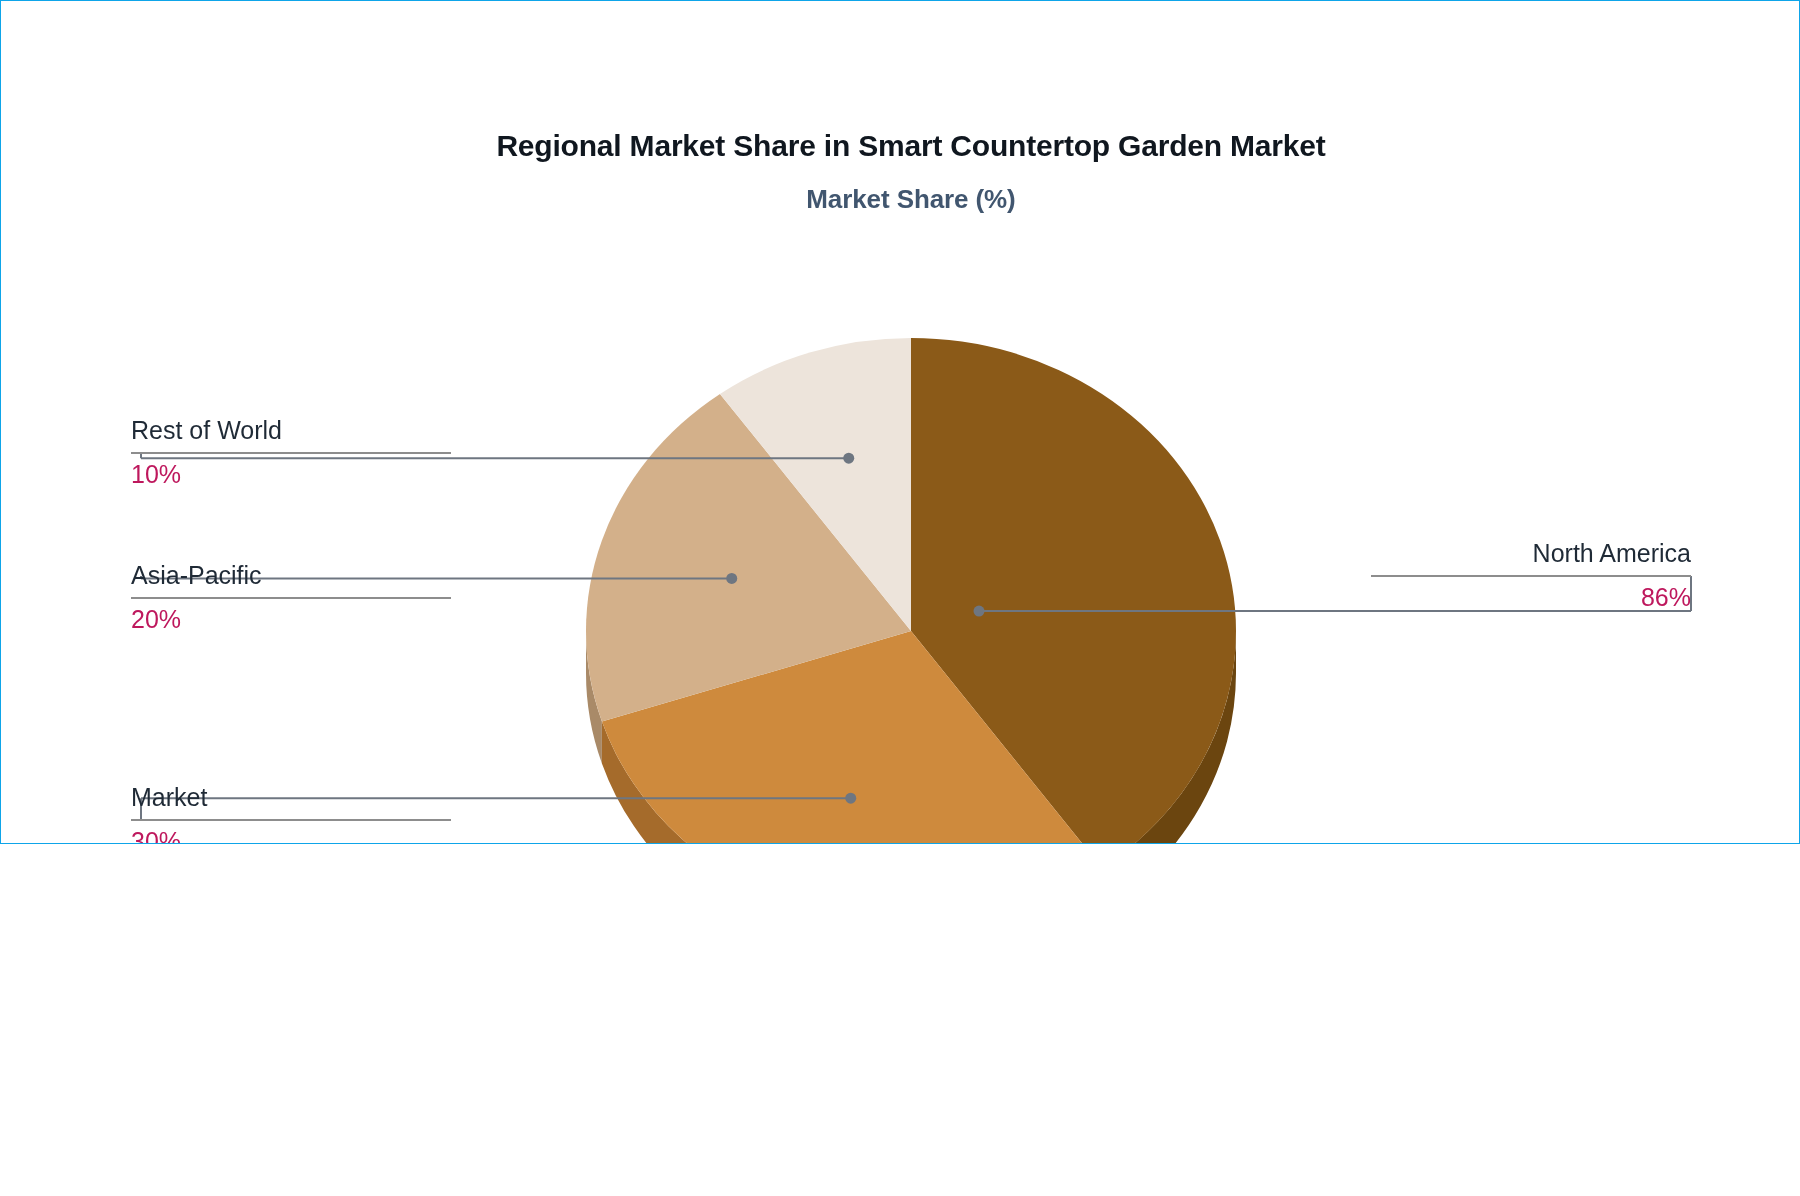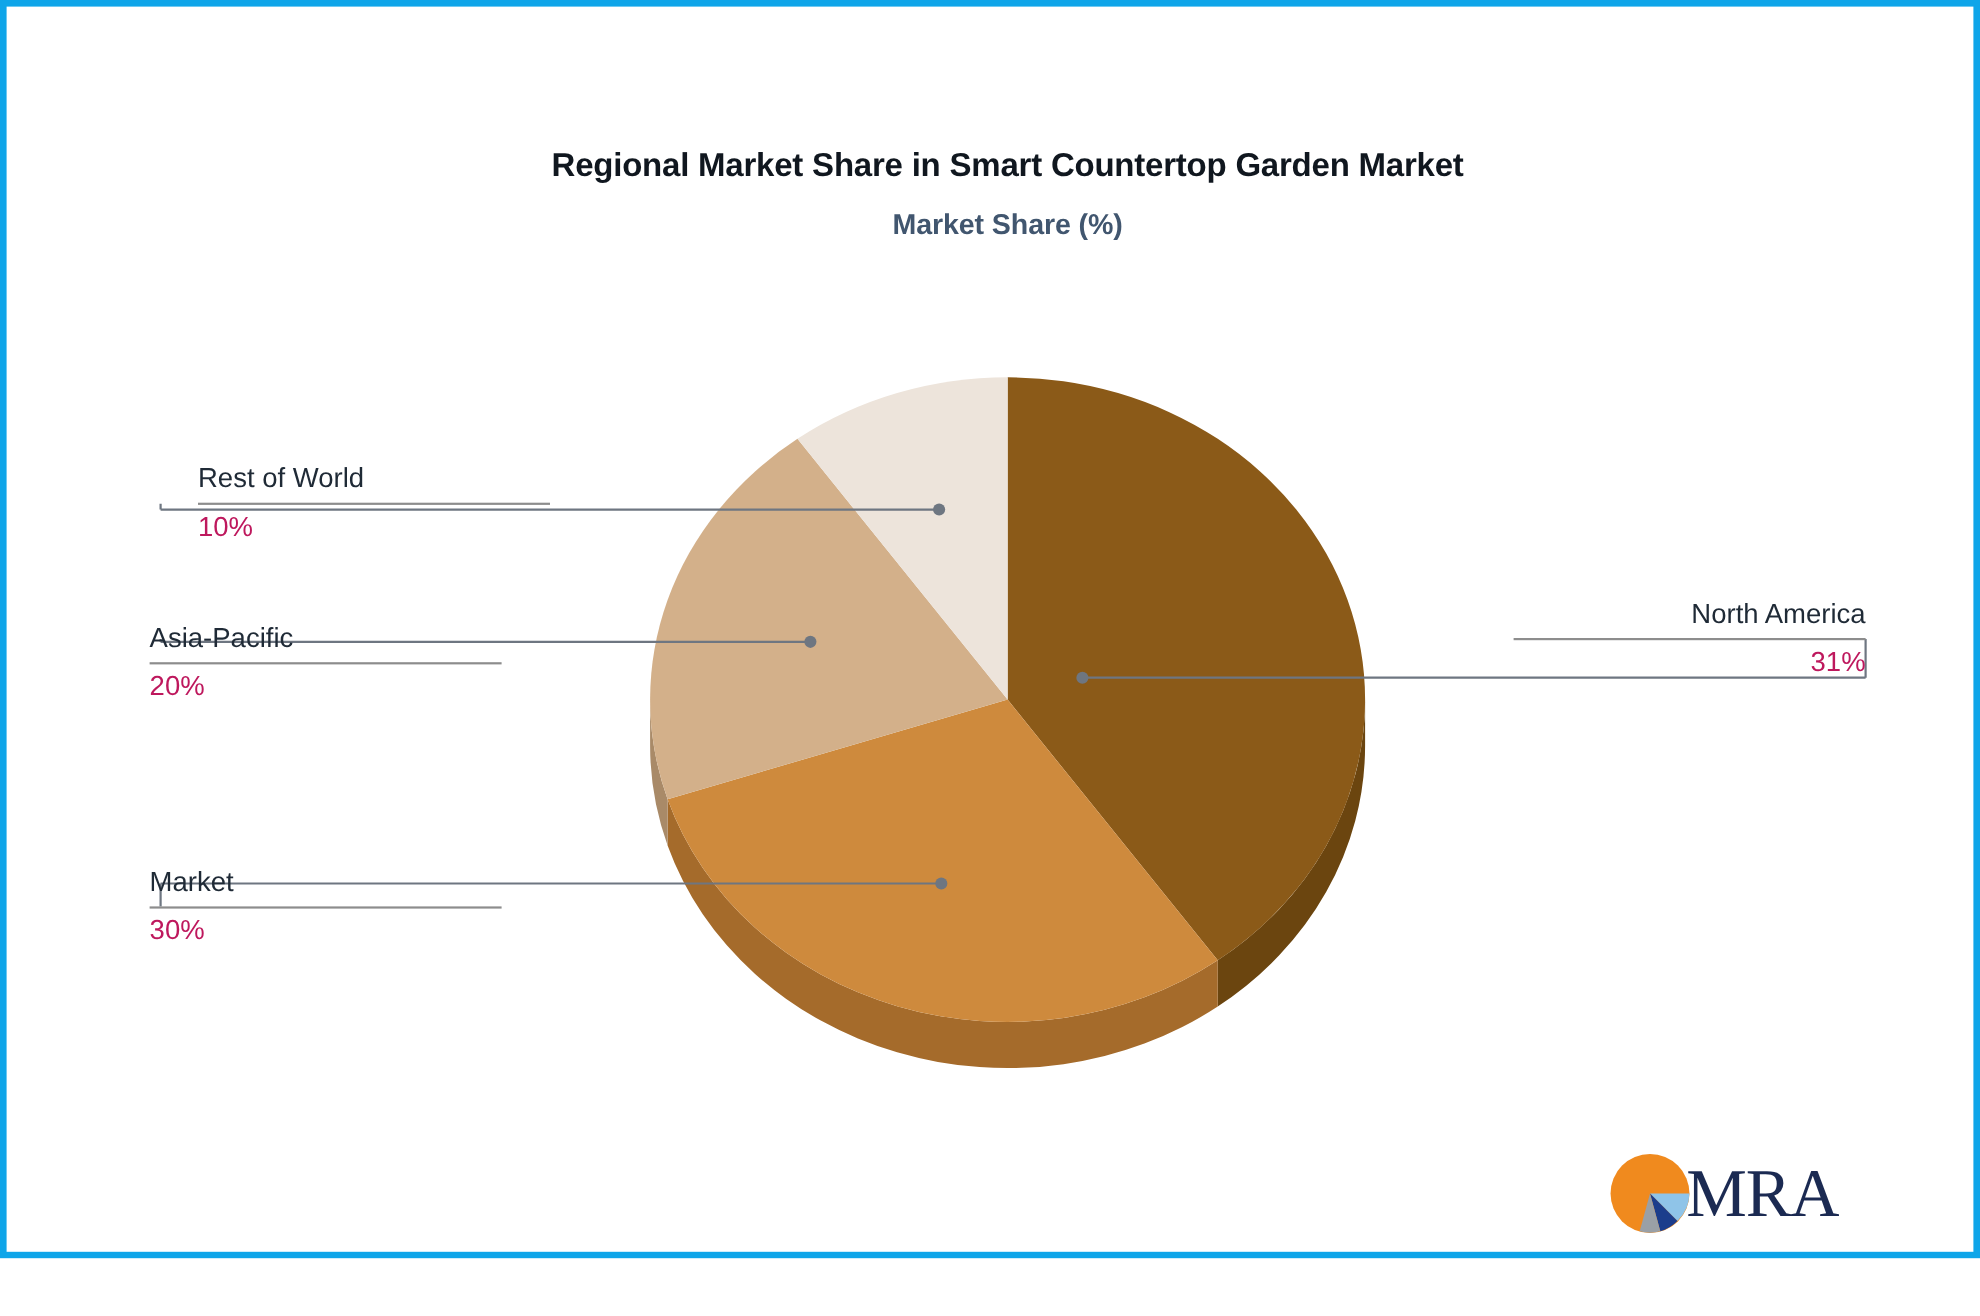--- a/index.html
+++ b/index.html
@@ -6,23 +6,23 @@
     margin: 0;
     padding: 0;
     background: #ffffff;
   }
   body {
     font-family: "Liberation Sans", sans-serif;
   }
   #page {
     position: relative;
     width: 1800px;
-    height: 1144px;
+    height: 844px;
     background: #ffffff;
-    border: 6px solid #0ea5e9;
+    border: 1px solid #0ea5e9;
     box-sizing: border-box;
     overflow: hidden;
   }
 
   
   #title-block {
     position: absolute;
     left: 0;
     top: 128px;
     width: 1820px;
@@ -133,42 +133,42 @@
           <circle cx="849.7416860968852" cy="797.195735564688" r="5.5" fill="#6E7681"></circle>
         </g>
         <g>
           <path d="M 978.0005409151034 610.0807645425909 L 1690 610.0807645425909 " stroke="#6E7681" stroke-width="2" fill="none"></path>
           <path d="M 1690 610.0807645425909 L 1690 575" stroke="#6E7681" stroke-width="2" fill="none"></path>
           <circle cx="978.0005409151034" cy="610.0807645425909" r="5.5" fill="#6E7681"></circle>
         </g>
       </g>
   </svg>
 
-  <div class="callout" style="left:130px; top:415px;margin-left:44px;">
+  <div class="callout" style="left:130px; top:415px;">
     <div class="cl-name">Rest of World</div>
     <div class="cl-rule"></div>
     <div class="cl-value">10%</div>
   </div>
 
   <div class="callout" style="left:130px; top:560px;">
     <div class="cl-name">Asia-Pacific</div>
     <div class="cl-rule"></div>
     <div class="cl-value">20%</div>
   </div>
 
   <div class="callout" style="left:130px; top:782px;">
     <div class="cl-name">Market</div>
     <div class="cl-rule"></div>
     <div class="cl-value">30%</div>
   </div>
 
   <div class="callout right" style="left:1370px; top:538px;">
     <div class="cl-name">North America</div>
     <div class="cl-rule"></div>
-    <div class="cl-value">31%</div>
+    <div class="cl-value">86%</div>
   </div>
 
   <div id="logo">
     <svg width="78" height="78" viewBox="0 0 100 100">
       <circle cx="50" cy="50" r="46" fill="#F08A1E"></circle>
       <path d="M50 50 L96 50 A46 46 0 0 1 82 82 Z" fill="#8FC4E8"></path>
       <path d="M50 50 L82 82 A46 46 0 0 1 62 94 Z" fill="#1B3D8C"></path>
       <path d="M50 50 L62 94 A46 46 0 0 1 38 94 Z" fill="#9AA0A6"></path>
     </svg>
     <div id="logo-text">MRA</div>

